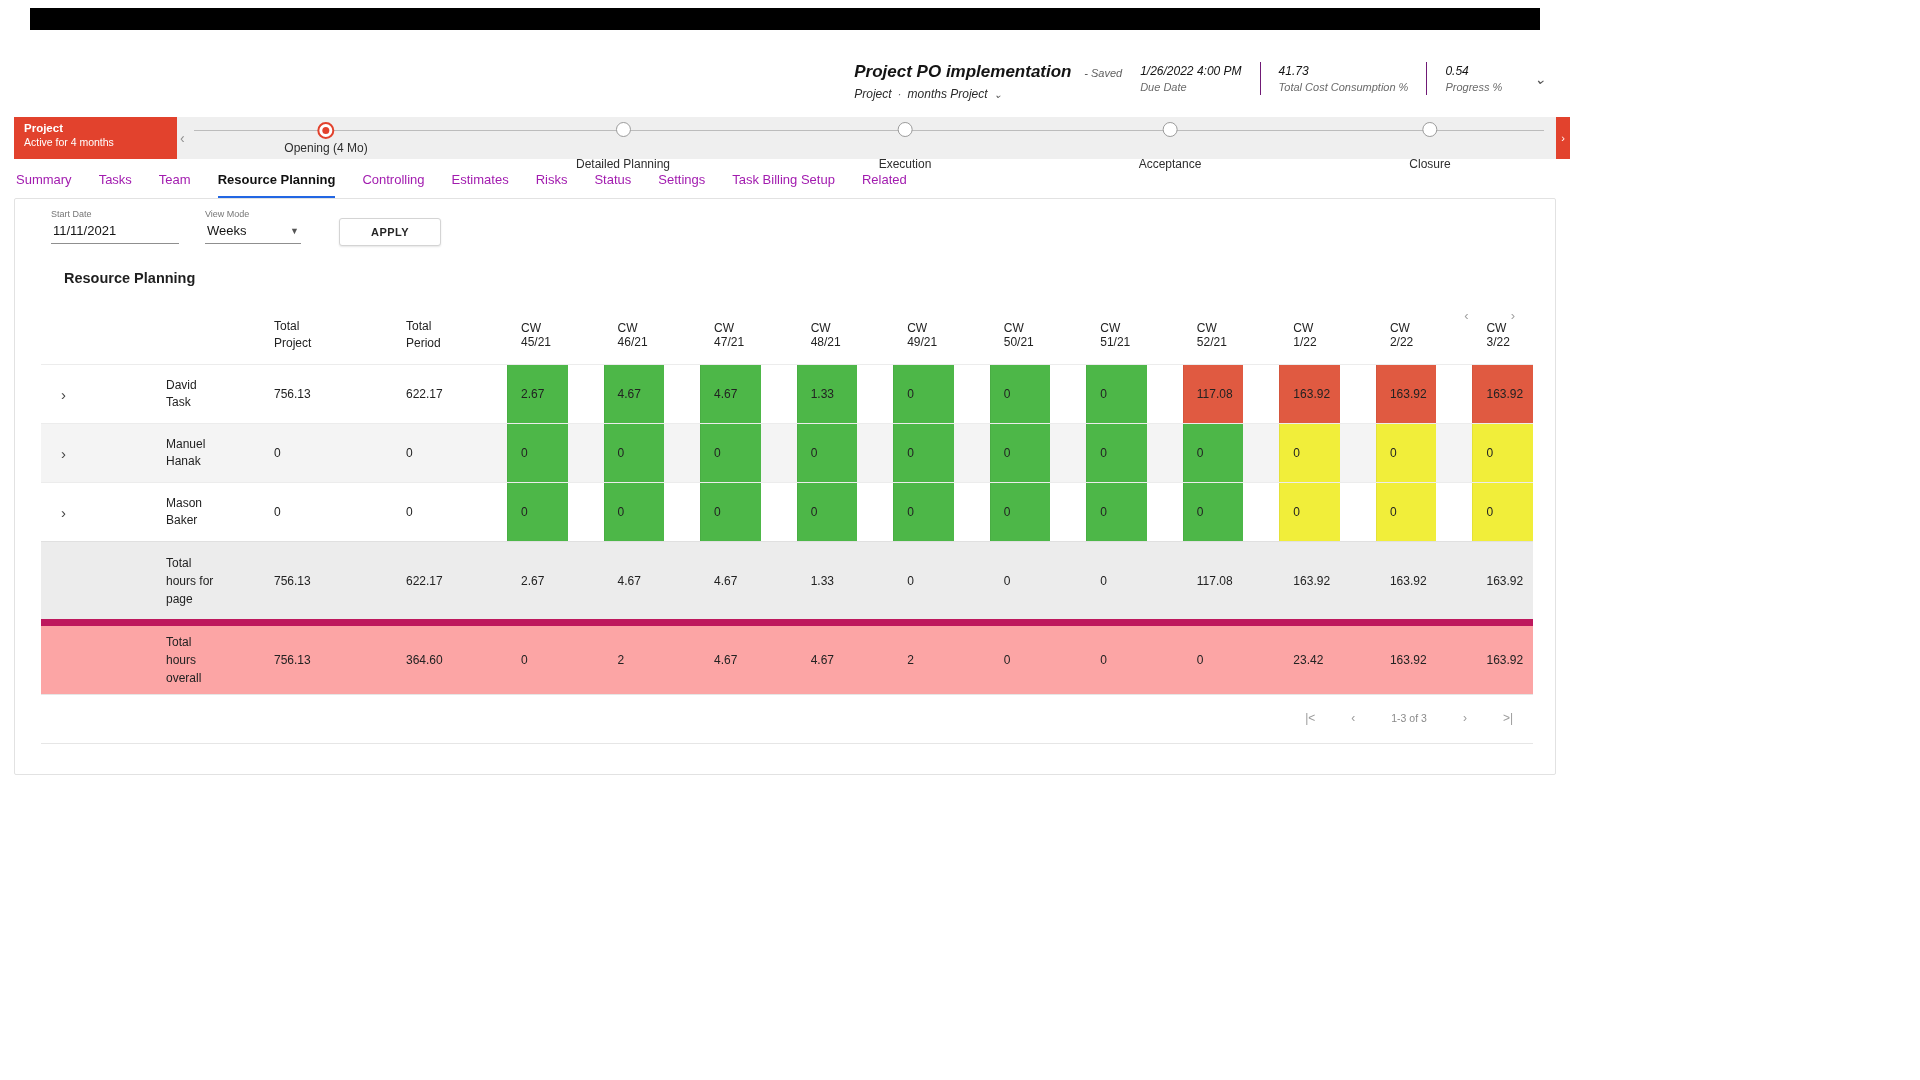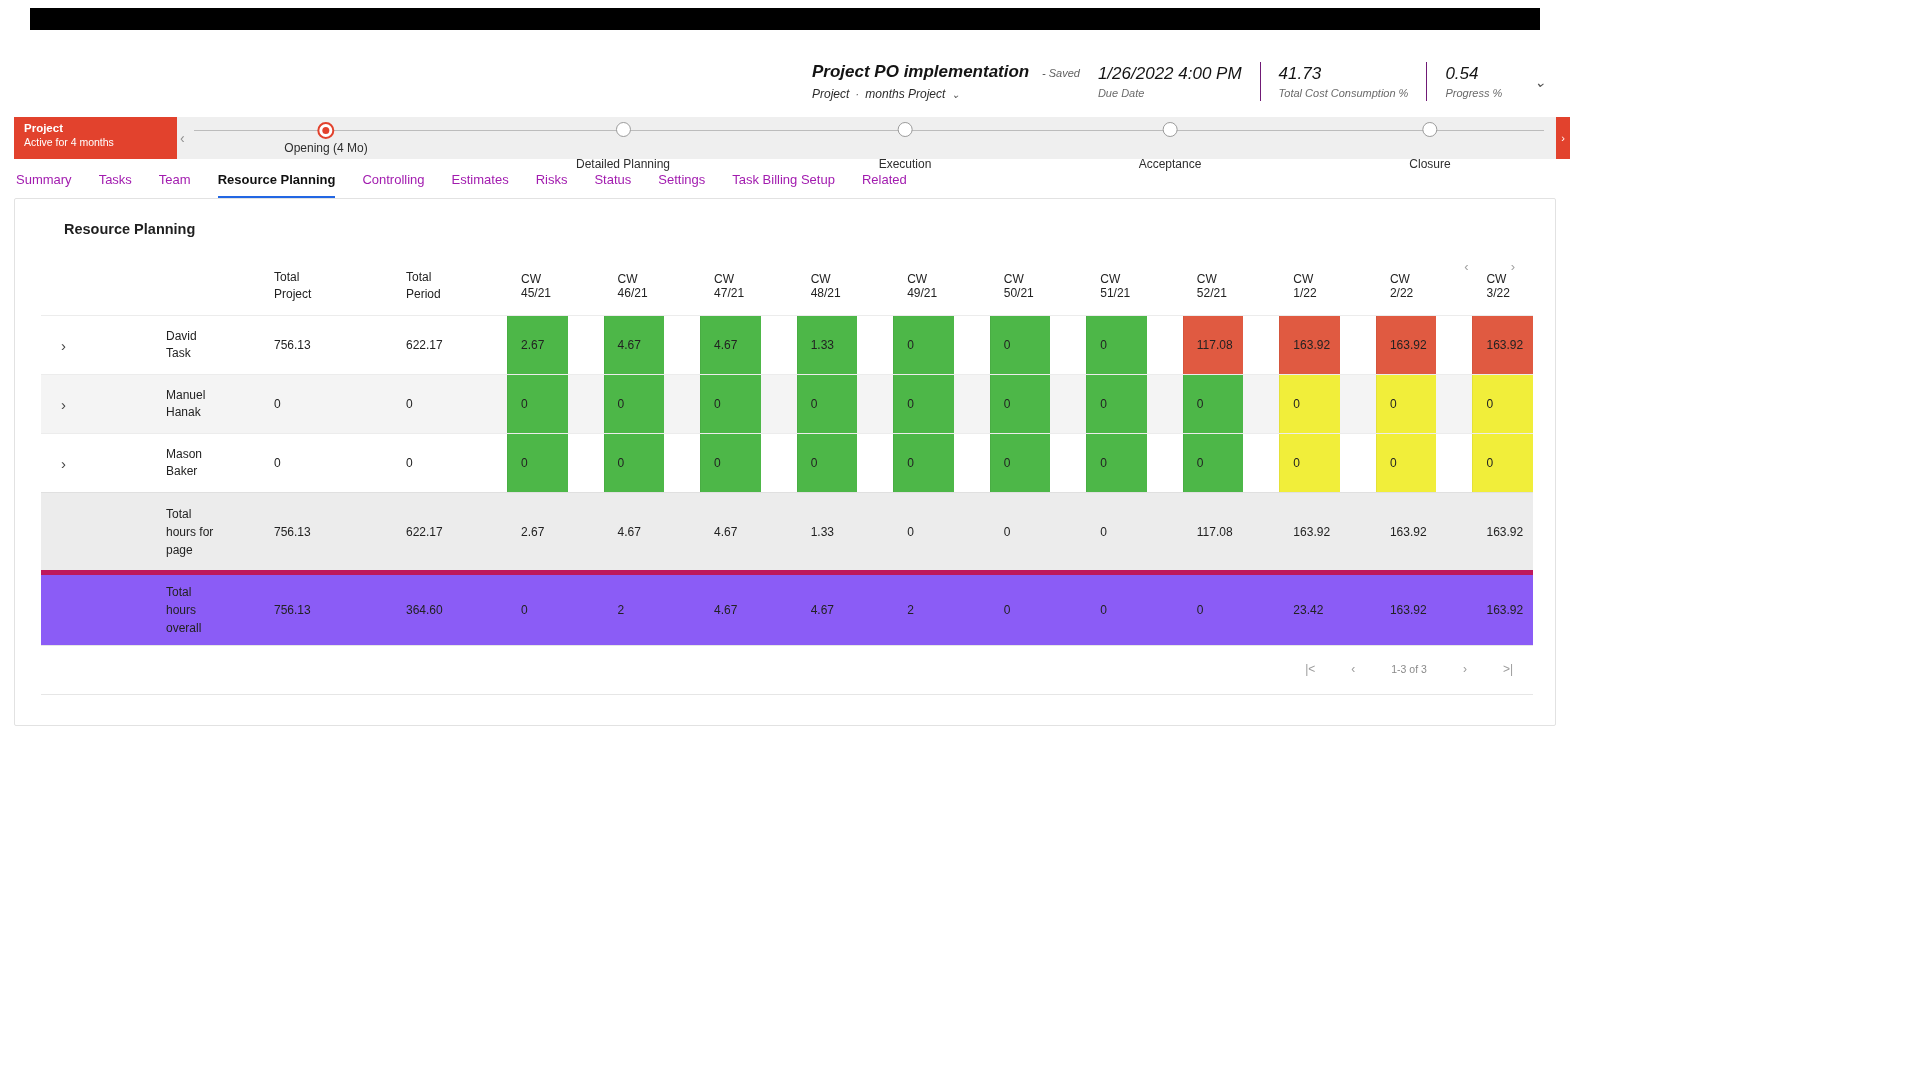--- a/index.html
+++ b/index.html
@@ -13,21 +13,21 @@
   
   .hdr { display:flex; justify-content:flex-end; align-items:flex-start; padding:4px 2px 0 2px; height:50px;font-style:italic; }
   .hdr-title { font-size:17px; font-weight:bold; color:#141414; }
   .hdr-saved { font-size:11px; font-weight:normal; color:#5f5f5f; margin-left:8px; }
   .hdr-crumb { font-size:12px; color:#2b2b2b; margin-top:5px; display:flex; align-items:center; gap:6px; }
   .hdr-crumb .sep { color:#666; }
   .crumb-chev { color:#555; font-size:10px; cursor:pointer; }
   .hdr-right { display:flex; align-items:center; }
   .stat { padding:2px 18px; border-left:1px solid #701a75; }
   .stat:first-child { border-left:none; }
-  .stat-val { font-size:17px; color:#141414; }
+  .stat-val { font-size:12px; color:#141414; }
   .stat-lbl { font-size:11px; color:#6a6a6a; margin-top:3px; }
   .hdr-collapse { color:#555; font-size:14px; padding:0 8px 0 14px; cursor:pointer; }
 
   
   .bpf { position:relative; margin-top:9px; height:42px; background:#efefef; }
   .bpf-badge { position:absolute; left:0; top:0; width:163px; height:100%; background:var(--accent-red); color:#fff; padding:5px 10px; z-index:3; }
   .bpf-badge-title { font-size:11.5px; font-weight:bold; }
   .bpf-badge-sub { font-size:10.5px; margin-top:2px; }
   .bpf-back { position:absolute; left:166px; top:0; height:100%; display:flex; align-items:center; color:#8f8f8f; font-size:14px; z-index:2; cursor:pointer; }
   .bpf-line { position:absolute; left:180px; right:12px; top:13px; height:1px; background:#bcbcbc; }
@@ -71,21 +71,21 @@
   .person { min-height:59px; }
   .td { padding-left:14px; color:#222; }
   .td-chev { padding-left:20px; font-size:15px; color:#444; cursor:pointer; }
   .td-name span { display:inline-block; max-width:54px; line-height:1.4; }
   .cell-col { box-shadow:inset 1px 0 0 rgba(0,0,0,.05); }
   .bg-green { background:var(--green); }
   .bg-red { background:var(--cell-red); }
   .bg-yellow { background:var(--yellow); }
   .row-shade { background:#f4f4f4; }
   .totals-page { background:#ececec; min-height:78px; border-top:1px solid #e0e0e0; }
-  .totals-overall { min-height:76px; border-top:5px solid #be185d; border-bottom:1px solid #e6e6e6; background:#8b5cf6; }
+  .totals-overall { min-height:76px; border-top:7px solid #be185d; border-bottom:1px solid #e6e6e6; background:#fca5a5; }
   .td-label span { display:inline-block; max-width:54px; line-height:1.5; }
 
   .bottom-pager { display:flex; justify-content:flex-end; align-items:center; gap:36px; padding:16px 20px 18px 0; color:#9b9b9b; font-size:12px; }
   .bottom-pager span { cursor:pointer; }
   .pager-text { font-size:10.5px; color:#8a8a8a; cursor:default; }
 </style>
 </head>
 <body>
 
 <div class="topbar"></div>
@@ -163,20 +163,34 @@
       <div class="tab"><span>Estimates</span></div>
       <div class="tab"><span>Risks</span></div>
       <div class="tab"><span>Status</span></div>
       <div class="tab"><span>Settings</span></div>
       <div class="tab"><span>Task Billing Setup</span></div>
       <div class="tab"><span>Related</span></div>
     </div>
 
   <div class="panel">
 
+    <div class="filters">
+      <div class="field">
+        <span class="field-label">Start Date</span>
+        <span class="field-value">11/11/2021</span>
+      </div>
+      <div class="field">
+        <span class="field-label">View Mode</span>
+        <span class="field-value field-select">
+          <span>Weeks</span>
+          <span class="dd-arrow">▼</span>
+        </span>
+      </div>
+      <button class="apply-btn">APPLY</button>
+    </div>
 
     <div class="card">
       <div class="card-title">Resource Planning</div>
       <div class="top-pager">
         <span>‹</span>
         <span>›</span>
       </div>
 
       <div class="tbl">
         <div class="trow thead" id="thead">

